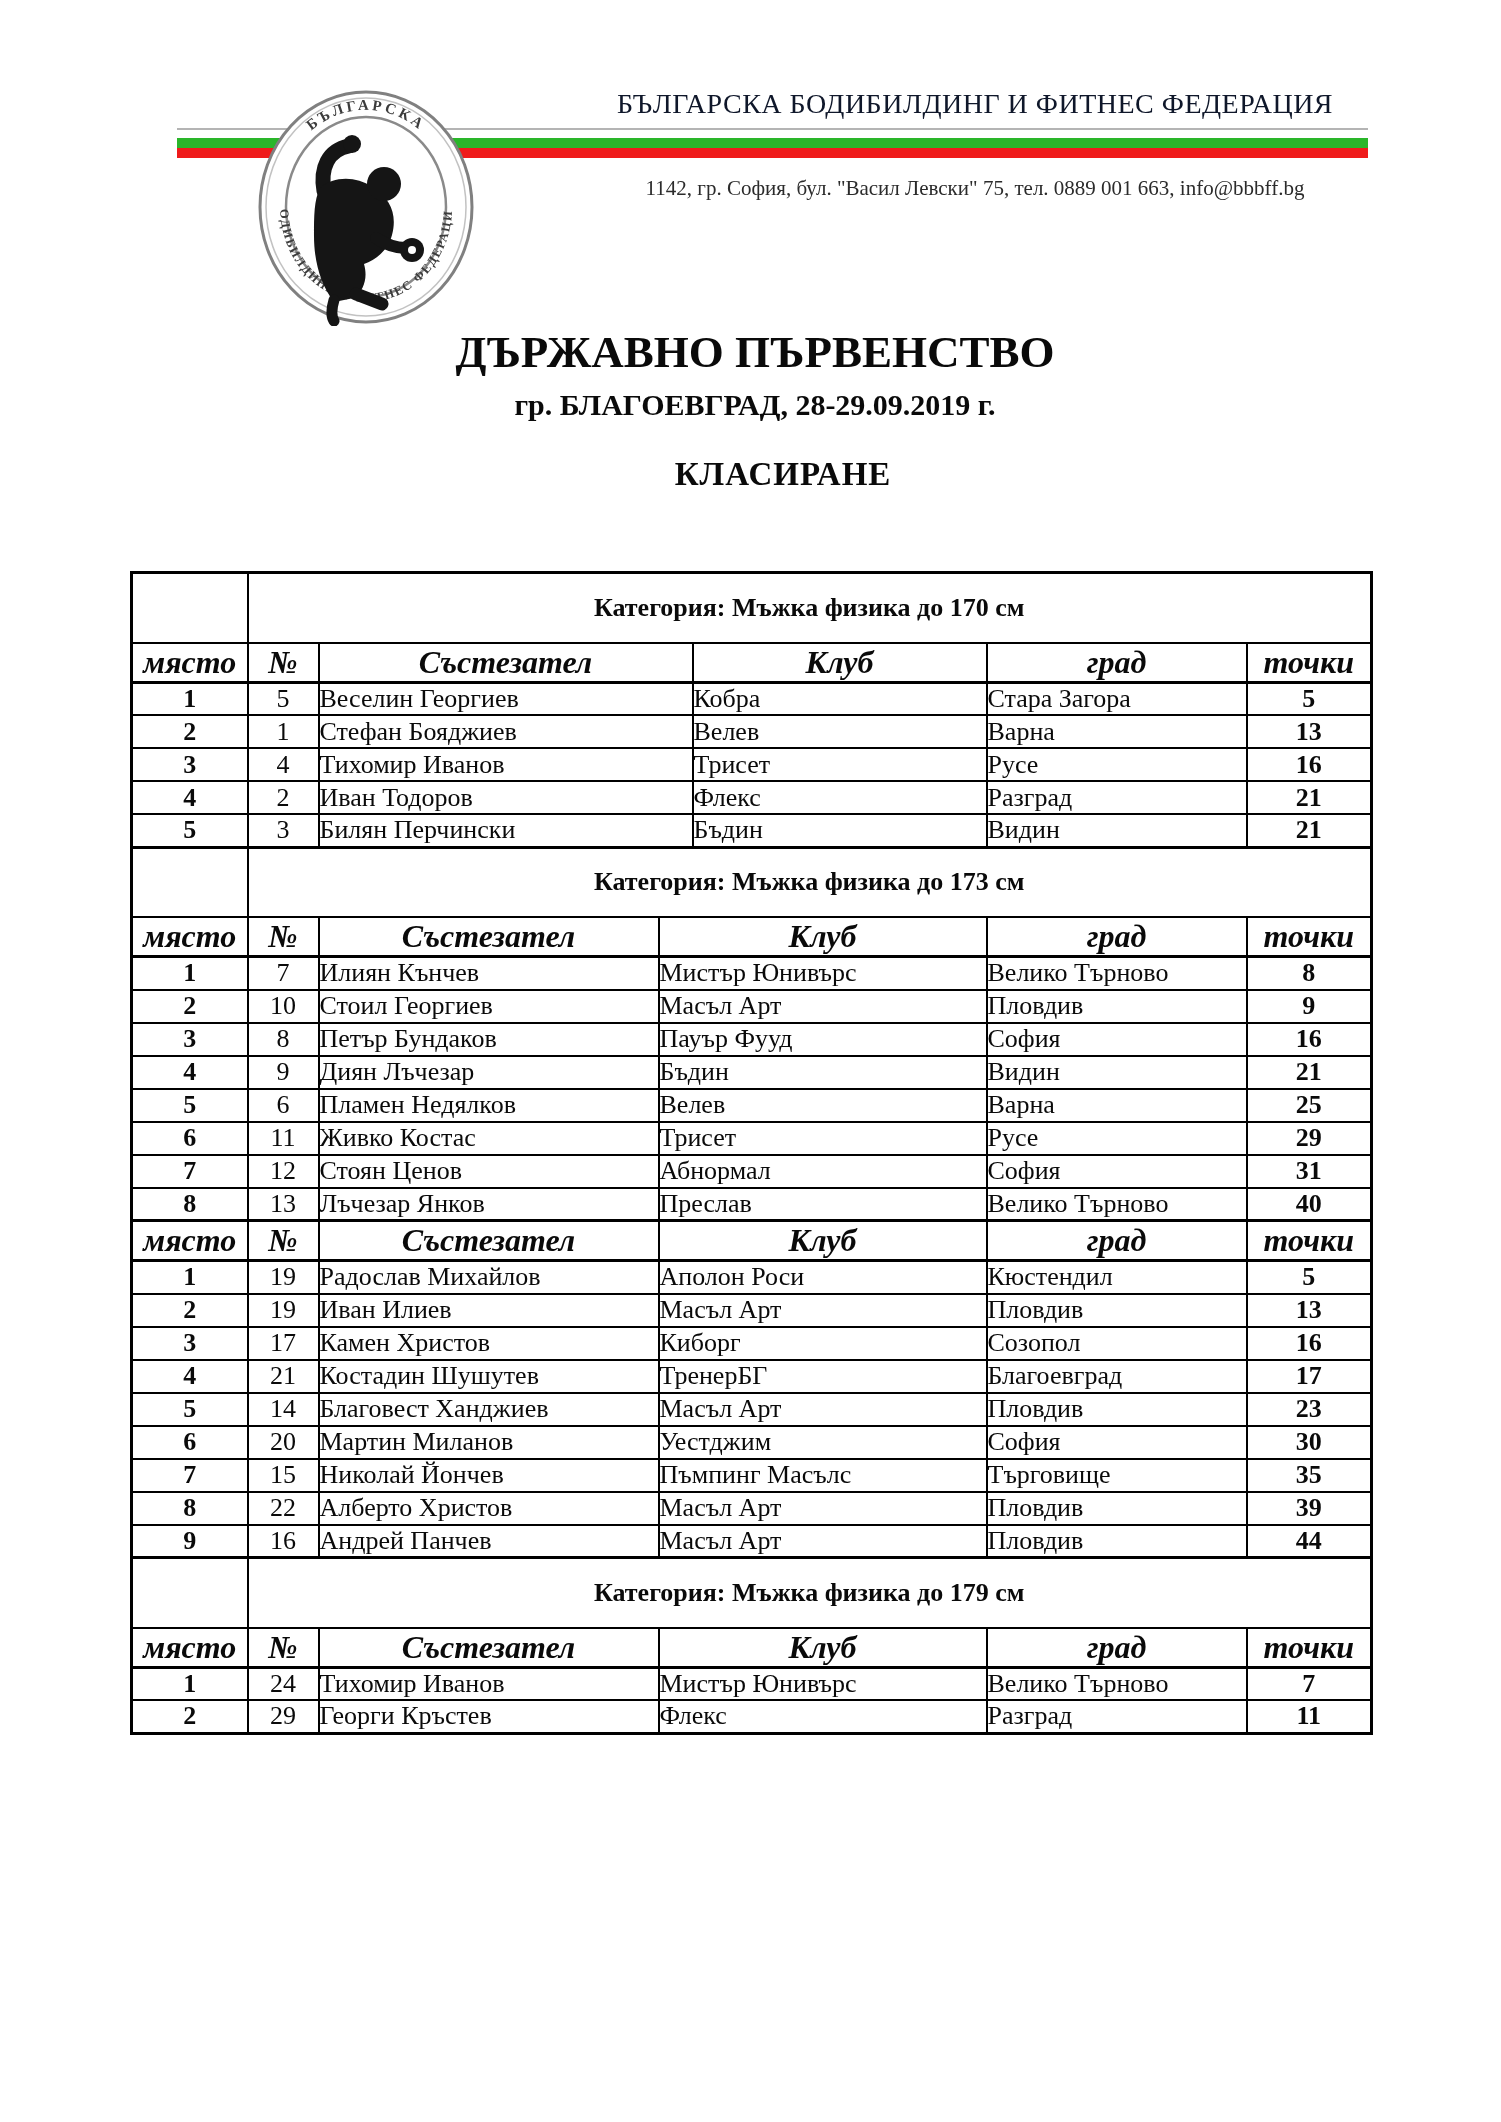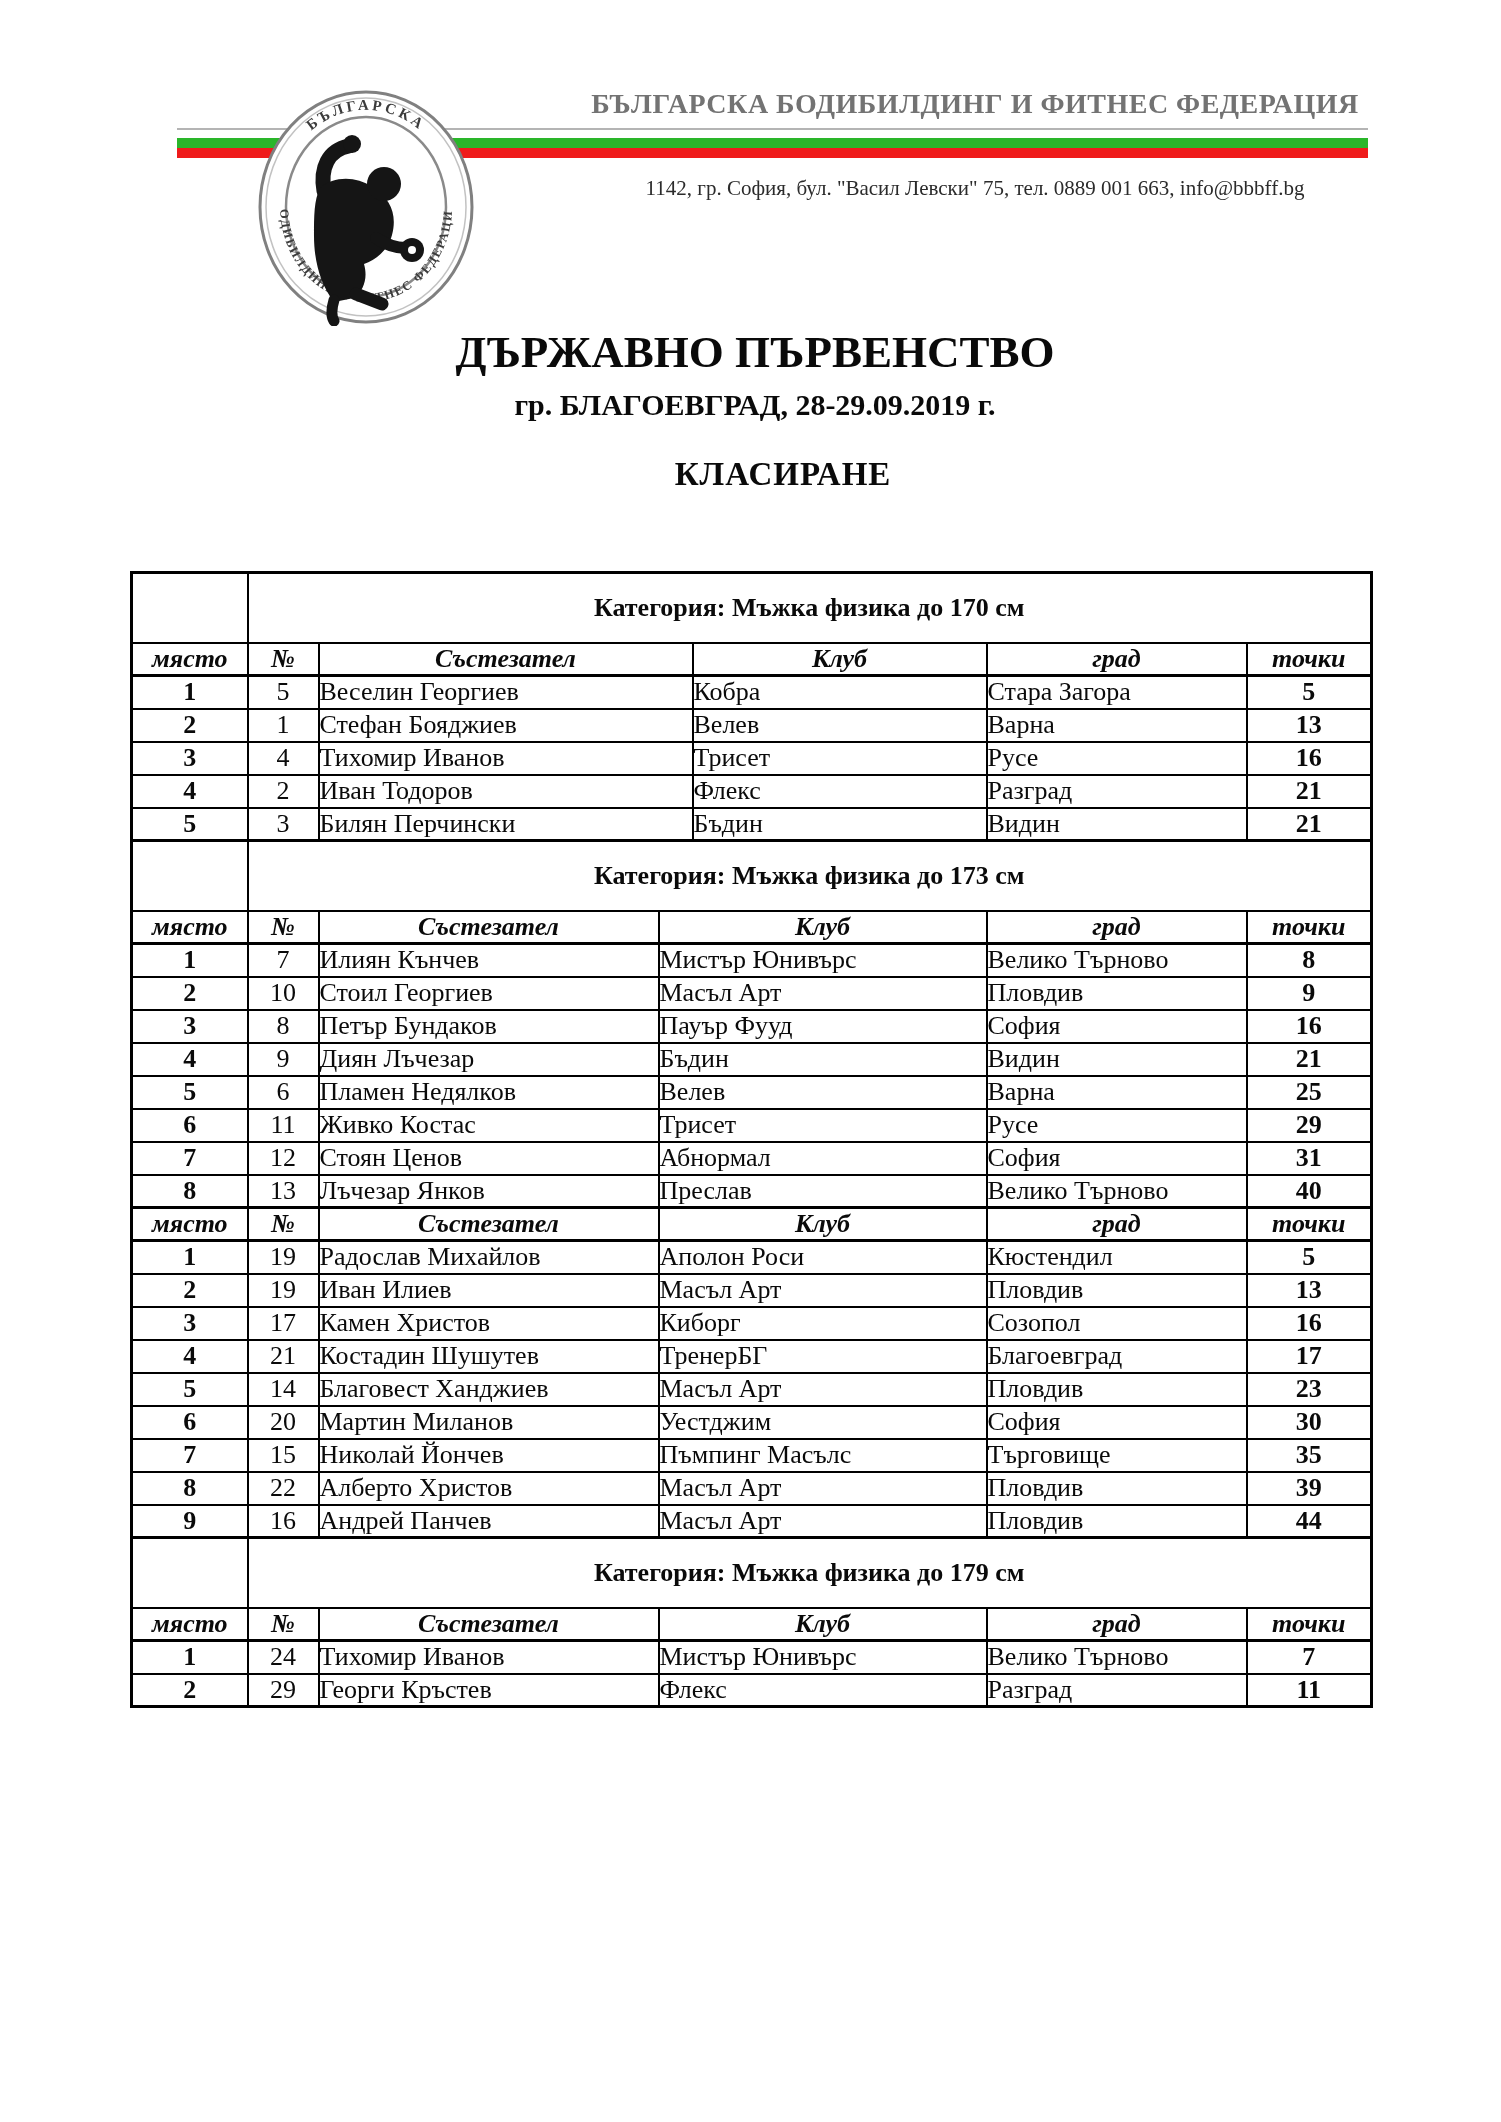--- a/index.html
+++ b/index.html
@@ -4,22 +4,22 @@
 <style>
   html,body{margin:0;padding:0;background:#e8e8e8;}
   .page{
     position:relative; width:1501px; height:2122px; background:#ffffff;
     font-family:"Liberation Serif","DejaVu Serif",serif; color:#0a0a0a;
     margin:0 auto; overflow:hidden;
   }
   
   .org-name{
     position:absolute; left:590px; top:88px; width:770px;
-    text-align:center; font-weight:bold; font-size:28px; letter-spacing:.5px;
-    color:#737373;
+    text-align:center; font-weight:normal; font-size:28px; letter-spacing:.5px;
+    color:#0f172a;
   }
   .org-address{
     position:absolute; left:590px; top:176px; width:770px;
     text-align:center; font-size:21px; color:#2b2b2b;
   }
   .stripe{position:absolute; left:177px; width:1191px;}
   .stripe-grayline{top:128px; height:2px; background:#b4b4b4;}
   .stripe-white{top:130px; height:8px; background:#ffffff;}
   .stripe-green{top:138px; height:10px;}
   .stripe-red{top:148px; height:10px;}
@@ -47,21 +47,21 @@
   table.sec.joined{margin-top:-3px;}
   table.sec td{
     border:2px solid #000; overflow:hidden; white-space:nowrap;
     font-size:26px; color:#0a0a0a; padding:0;
   }
   tr.cat{height:70px;}
   td.cat-title{text-align:center; font-weight:bold; font-size:29px;}
   tr.hdr{height:33px;}
   tr.hdr td{
     font-weight:bold; font-style:italic; text-align:center;
-    border-bottom-width:3px; font-size:26px;
+    border-bottom-width:3px; font-size:32px;
   }
   tr.row{height:33px;}
   td.c0{text-align:center; font-weight:bold;}
   td.c1{text-align:center;}
   td.c2,td.c3,td.c4{text-align:left; padding-left:12px;}
   td.c5{text-align:center; font-weight:bold;}
 </style>
 </head>
 <body>
 

